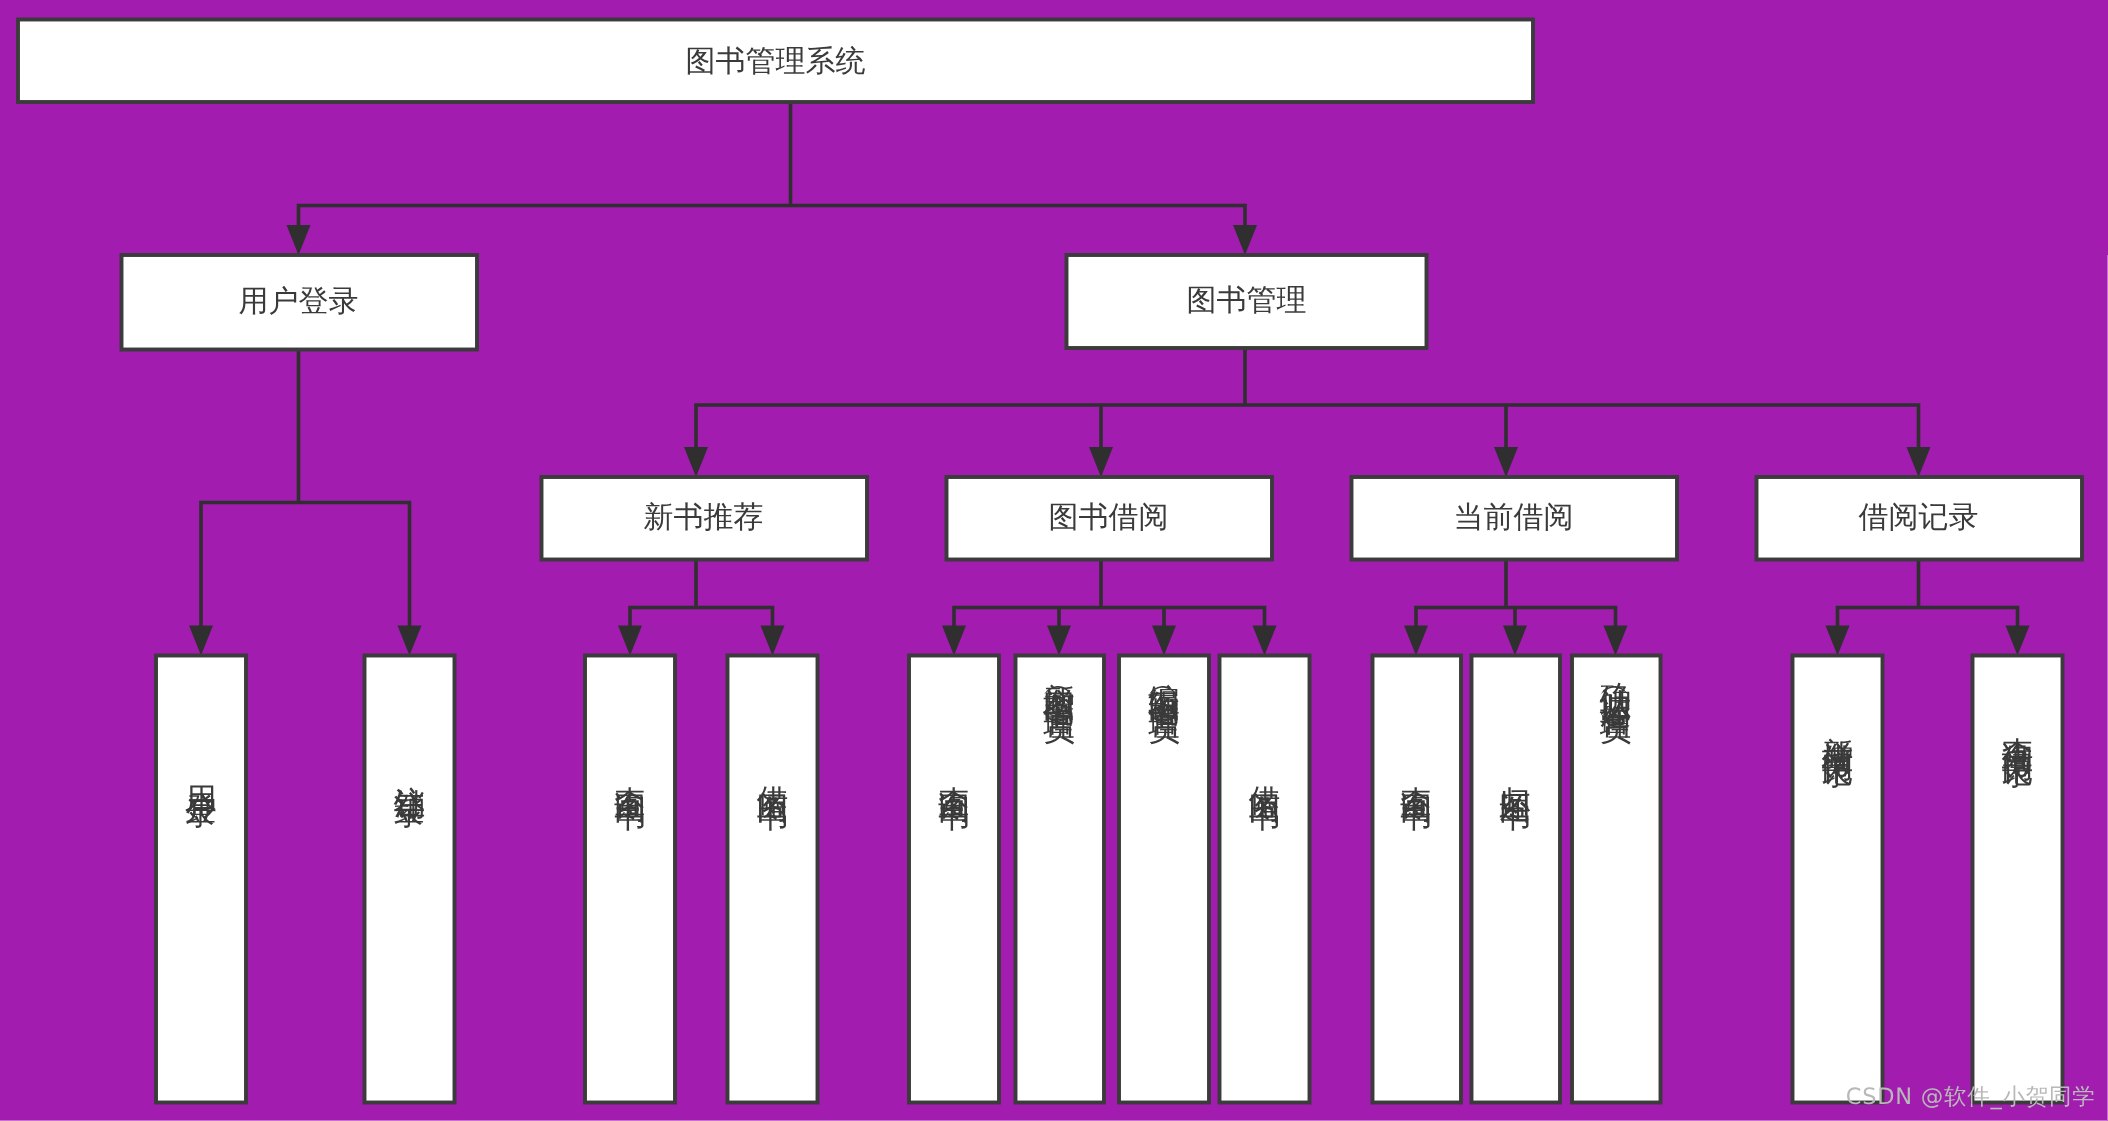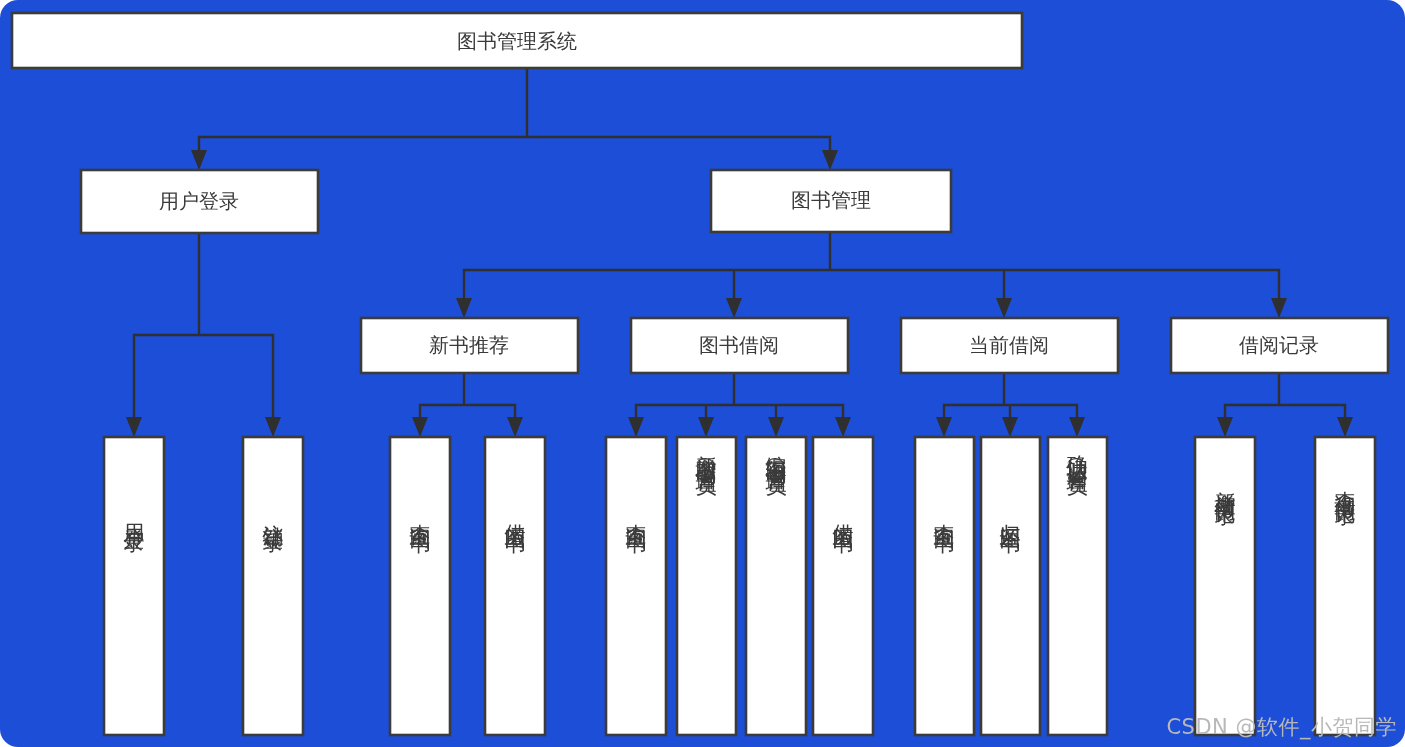--- a/index.html
+++ b/index.html
@@ -10,22 +10,21 @@
   body {
     width: 1405px;
     height: 747px;
     font-family: "DejaVu Sans", "Liberation Sans", sans-serif;
     overflow: hidden;
   }
   #diagram-root {
     position: relative;
     width: 1405px;
     height: 747px;
-    background: #1d4ed8;
-    border-radius: 18px;
+    background: #a21caf;
   }
   svg#flow-svg {
     position: absolute;
     left: 0;
     top: 0;
     width: 1405px;
     height: 747px;
   }
   .node-box {
     fill: #ffffff;
@@ -55,21 +54,21 @@
   }
   .arrow-head {
     fill: #2f2f2f;
     stroke: none;
   }
   .watermark {
     position: absolute;
     right: 8px;
     bottom: 6px;
     color: #b8b8b8;
-    font-size: 21px;
+    font-size: 15px;
     font-family: "DejaVu Sans", "Liberation Sans", sans-serif;
     white-space: nowrap;
     letter-spacing: 0.5px;
   }
 </style>
 </head>
 <body>
 
 <div id="diagram-root">
 

